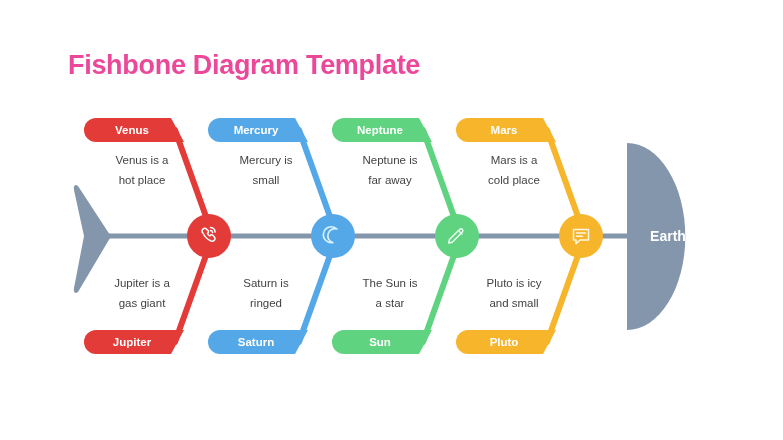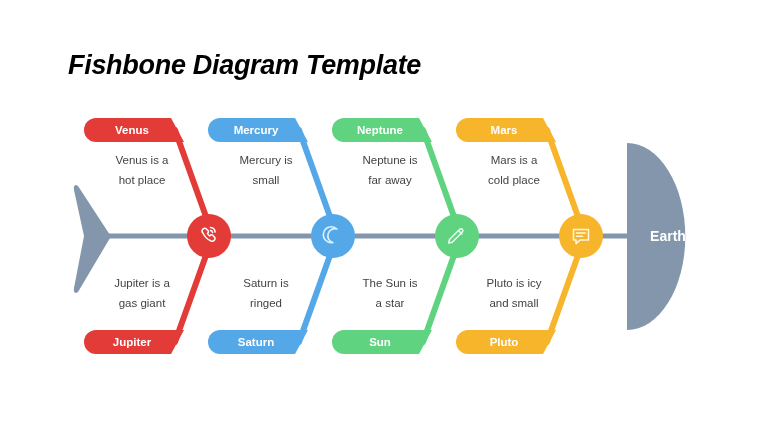--- a/index.html
+++ b/index.html
@@ -19,24 +19,23 @@
     left: 0; top: 0;
     width: 783px;
     height: 440px;
   }
   #title {
     position: absolute;
     left: 68px;
     top: 50px;
     font-size: 27px;
     font-weight: bold;
-    color: #000000;
+    color: #ec4899;
     letter-spacing: -0.3px;
     white-space: nowrap;
-    font-style: italic;
   }
   svg#diagram {
     position: absolute;
     left: 0;
     top: 0;
     width: 783px;
     height: 440px;
   }
   .pill-label {
     font-size: 11.5px;

